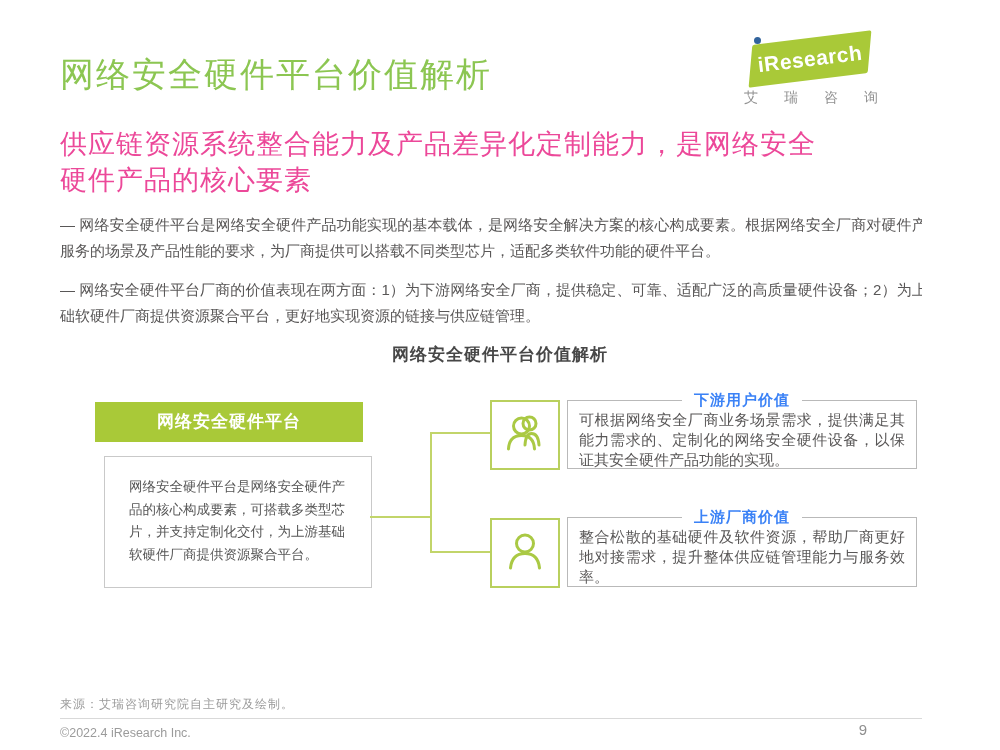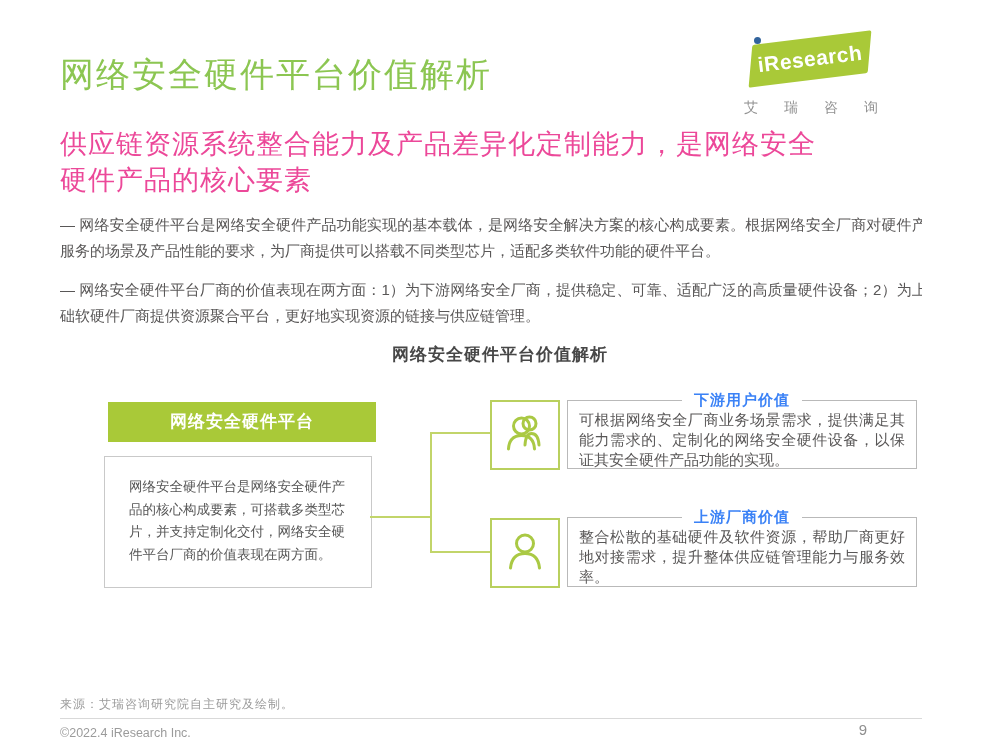--- a/index.html
+++ b/index.html
@@ -19,37 +19,37 @@
   }
   .logo-plate .logo-word{
     display:block;transform:skewX(12deg);color:#ffffff;font-size:21px;font-weight:bold;
     text-align:center;line-height:42px;letter-spacing:0.5px;
   }
   .logo-dot{
     position:absolute;left:14px;top:-1px;width:7px;height:7px;border-radius:50%;
     background:#31639c;
   }
   .logo-cn{
-    margin-top:19px;margin-left:4px;font-size:14px;color:#919191;letter-spacing:26px;
+    margin-top:9px;margin-left:4px;font-size:14px;color:#919191;letter-spacing:26px;
     white-space:nowrap;
   }
   
   .headline{
     position:absolute;left:60px;top:126px;width:900px;font-size:27px;line-height:36px;
     color:#ec4899;letter-spacing:1px;font-weight:400;
   }
   .paras{position:absolute;left:60px;top:212px;width:897px;}
   .para{font-size:15px;line-height:26px;color:#595757;margin:0 0 13px 0;text-align:justify;}
   
   .diagram-title{
     position:absolute;left:0;top:343px;width:1000px;text-align:center;
     font-size:17px;font-weight:bold;color:#474747;letter-spacing:1px;
   }
   .platform-box{
-    position:absolute;left:108px;top:402px;width:268px;height:40px;background:#a9c938;
+    position:absolute;left:95px;top:402px;width:268px;height:40px;background:#a9c938;
     color:#ffffff;font-size:17px;font-weight:bold;text-align:center;line-height:40px;
     letter-spacing:1px;
   }
   .platform-desc{
     position:absolute;left:104px;top:456px;width:268px;height:132px;box-sizing:border-box;
     border:1px solid #c9c9c9;background:#fff;padding:19px 20px 0 24px;
     font-size:13.5px;line-height:22.5px;color:#555555;
   }
   .conn{position:absolute;background:#c2d56a;}
   .conn-root{left:370px;top:516px;width:61px;height:2px;}
@@ -106,21 +106,21 @@
 
   <div class="paras">
     <p class="para">— 网络安全硬件平台是网络安全硬件产品功能实现的基本载体，是网络安全解决方案的核心构成要素。根据网络安全厂商对硬件产品所服务的场景及产品性能的要求，为厂商提供可以搭载不同类型芯片，适配多类软件功能的硬件平台。</p>
     <p class="para">— 网络安全硬件平台厂商的价值表现在两方面：1）为下游网络安全厂商，提供稳定、可靠、适配广泛的高质量硬件设备；2）为上游基础软硬件厂商提供资源聚合平台，更好地实现资源的链接与供应链管理。</p>
   </div>
 
   <div class="diagram-title">网络安全硬件平台价值解析</div>
 
   <div class="platform-box">网络安全硬件平台</div>
 
-  <div class="platform-desc">网络安全硬件平台是网络安全硬件产品的核心构成要素，可搭载多类型芯片，并支持定制化交付，网络安全硬件平台厂商的价值表现在两方面。</div>
+  <div class="platform-desc">网络安全硬件平台是网络安全硬件产品的核心构成要素，可搭载多类型芯片，并支持定制化交付，为上游基础软硬件厂商提供资源聚合平台。</div>
 
   <div class="conn conn-root"></div>
   <div class="conn conn-vert"></div>
   <div class="conn conn-top"></div>
   <div class="conn conn-bottom"></div>
 
   <div class="icon-square sq1">
     <span>
       <svg viewBox="0 0 48 48" fill="none" stroke="#aac944" stroke-width="3" stroke-linecap="round">
         <circle cx="28.5" cy="14.5" r="6.5"></circle>

